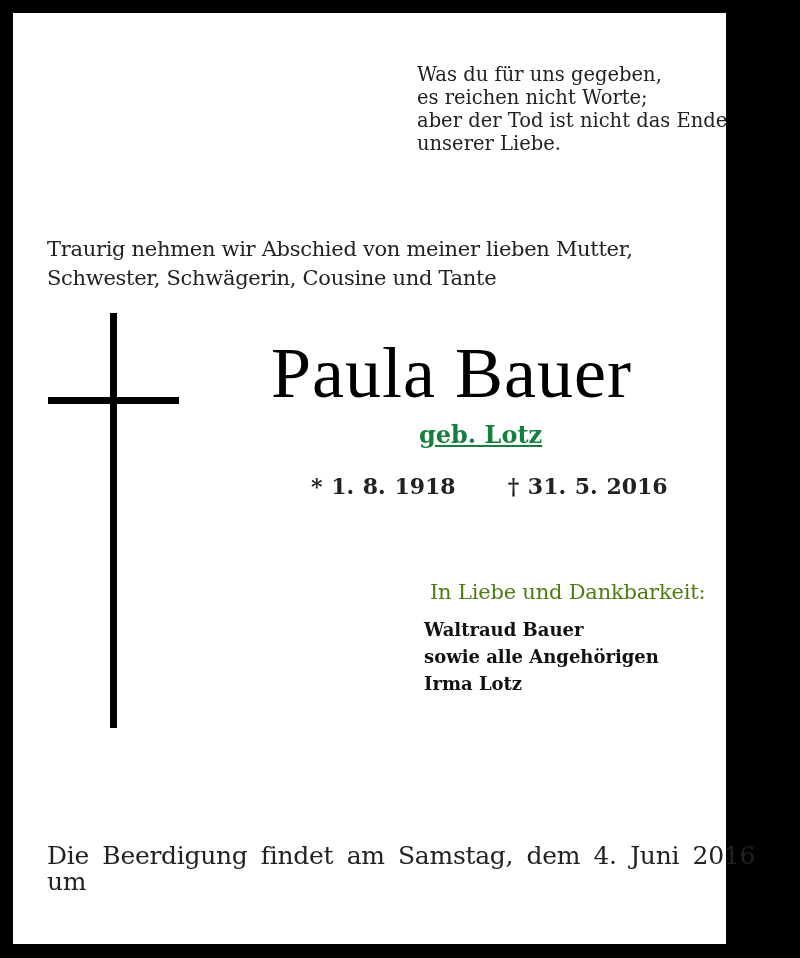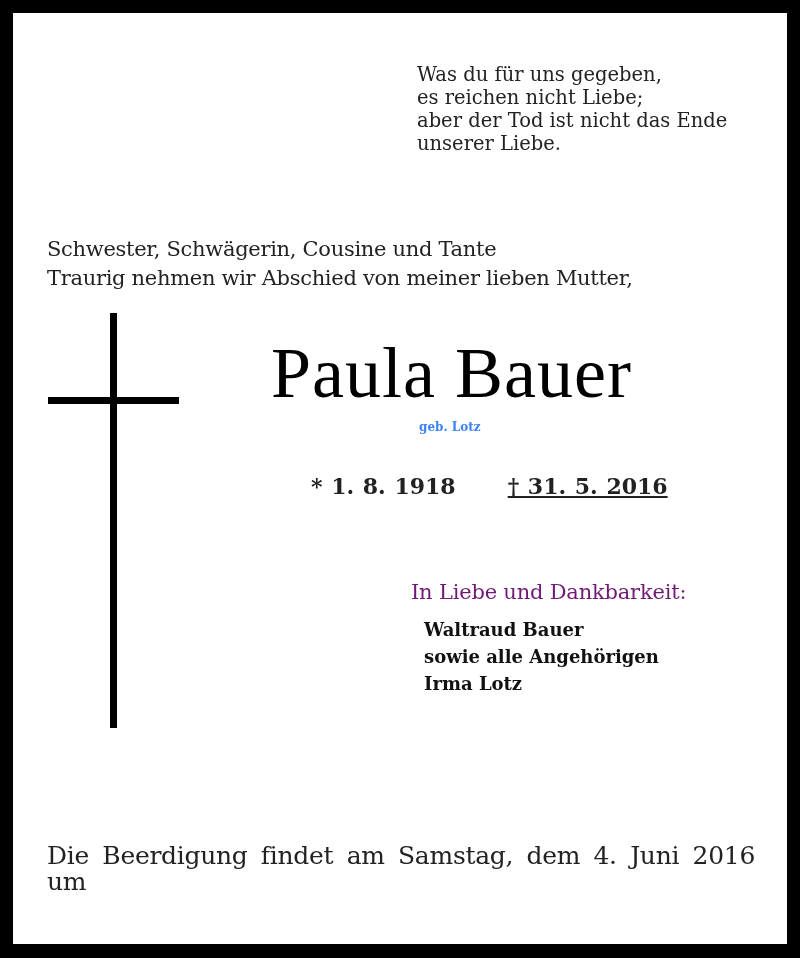--- a/index.html
+++ b/index.html
@@ -1,56 +1,56 @@
 <!DOCTYPE html>
 <html><head>
   <meta charset="utf-8">
   <style>
     html, body { margin: 0; padding: 0; }
     body { width: 800px; height: 958px; background: #000; position: relative; overflow: hidden; }
     .card {
-      position: absolute; left: 13px; top: 13px; width: 774px; height: 931px;
+      position: absolute; left: 13px; top: 13px; width: 713px; height: 931px;
       background: #fff; color: #1a1a1a;
       font-family: "DejaVu Serif", "Liberation Serif", serif;
     }
     .abs { position: absolute; margin: 0; white-space: nowrap; }
     .poem { left: 404px; top: 50px; font-size: 19.5px; line-height: 23px; color: #222; }
     .poem div { white-space: nowrap; }
     .intro { left: 34px; top: 222px; font-size: 21px; line-height: 29px; color: #222; letter-spacing: -0.3px; }
     .intro div { white-space: nowrap; }
     .cross-v { position: absolute; left: 97px; top: 300px; width: 7px; height: 415px; background: #000; }
     .cross-h { position: absolute; left: 35px; top: 384px; width: 131px; height: 7px; background: #000; }
     .name { left: 258px; top: 320px; font-family: "Liberation Serif", "DejaVu Serif", serif; font-size: 72px; line-height: 80px; color: #000; letter-spacing: 1px; }
-    .maiden { left: 406px; top: 407px; font-size: 12px; font-weight: bold; color: #3b82f6; }
+    .maiden { left: 406px; top: 407px; font-size: 24px; font-weight: bold; color: #15803d; text-decoration: underline; }
     .dates { left: 298px; top: 460px; font-size: 22px; font-weight: bold; color: #222; word-spacing: 1px; }
-    .dates .death { margin-left: 52px; text-decoration: underline; }
-    .thanks { left: 398px; top: 567px; font-size: 21px; color: #701a75; letter-spacing: -0.2px; }
+    .dates .death { margin-left: 52px; }
+    .thanks { left: 417px; top: 567px; font-size: 21px; color: #4d7c0f; letter-spacing: -0.2px; }
     .mourners { left: 411px; top: 603px; font-size: 18px; line-height: 27px; font-weight: bold; color: #111; }
     .mourners div { white-space: nowrap; }
     .address { left: 34px; top: 750px; font-size: 21px; color: #222; letter-spacing: -0.3px; }
     .address b { color: #111; }
     .funeral { left: 34px; top: 830px; width: 708px; font-size: 25px; line-height: 26px; color: #222; white-space: normal; text-align: justify; text-align-last: left; letter-spacing: -0.3px; }
     .funeral .l1 { display: block; text-align: justify; text-align-last: justify; }
     .funeral .l2 { display: block; }
   </style>
 </head>
 <body>
 
 <div class="card">
 
   <div class="abs poem">
     <div>Was du für uns gegeben,</div>
-    <div>es reichen nicht Liebe;</div>
+    <div>es reichen nicht Worte;</div>
     <div>aber der Tod ist nicht das Ende</div>
     <div>unserer Liebe.</div>
   </div>
 
   <div class="abs intro">
+    <div>Traurig nehmen wir Abschied von meiner lieben Mutter,</div>
     <div>Schwester, Schwägerin, Cousine und Tante</div>
-    <div>Traurig nehmen wir Abschied von meiner lieben Mutter,</div>
   </div>
 
   <div>
     <div class="cross-v"></div>
     <div class="cross-h"></div>
   </div>
 
   <div class="abs name">Paula Bauer</div>
   <div class="abs maiden">geb. Lotz</div>
 

